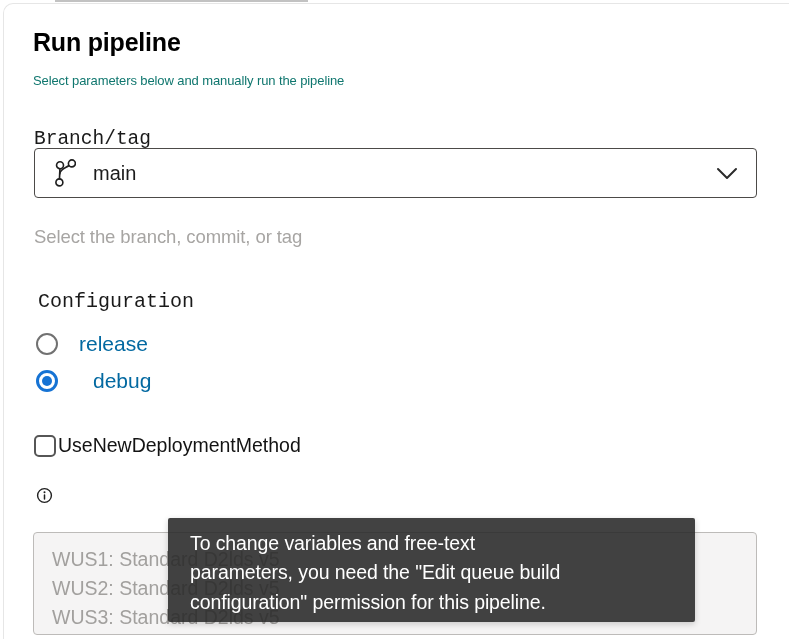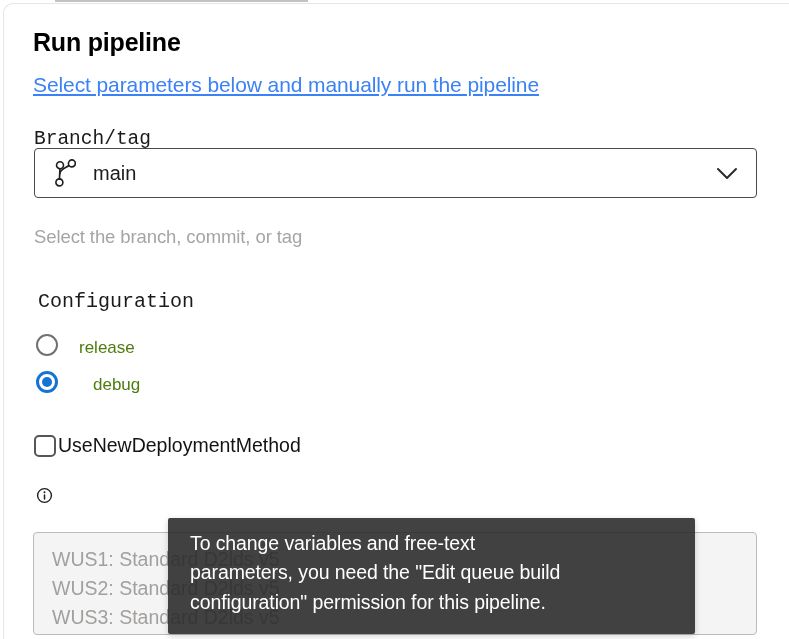--- a/index.html
+++ b/index.html
@@ -19,21 +19,21 @@
   }
   .top-cut-line{
     left:55px;top:0;width:253px;height:2px;background:#8f8f8f;opacity:.55;
   }
 
   .page-title{
     left:33px;top:28px;font-size:25px;font-weight:700;color:#000000;
     letter-spacing:-.2px;
   }
   .page-subtitle{
-    left:33px;top:73px;font-size:21px;color:#3b82f6;letter-spacing:-.1px;text-decoration:underline;
+    left:33px;top:73px;font-size:13px;color:#0f766e;letter-spacing:-.1px;
   }
 
   .field-label{font-size:19.5px;color:#1a1a1a;font-family:Liberation Mono, monospace;}
   .branch-label{left:34px;top:128px;}
 
   .dropdown{
     left:34px;top:148px;width:723px;height:50px;box-sizing:border-box;
     border:1.5px solid #4c4a48;border-radius:4px;background:#fff;
     display:flex;align-items:center;padding:0 18px 0 20px;cursor:pointer;
   }
@@ -54,21 +54,21 @@
     width:22px;height:22px;border-radius:50%;box-sizing:border-box;
     border:2px solid #717171;background:#fff;flex:0 0 auto;
   }
   .radio.selected{
     border:3px solid #1673d4;position:relative;
   }
   .radio.selected::after{
     content:"";position:absolute;left:50%;top:50%;width:10px;height:10px;
     margin:-5px 0 0 -5px;border-radius:50%;background:#1673d4;
   }
-  .radio-label{margin-left:21px;font-size:17px;color:#4d7c0f;margin-top:6px;}
+  .radio-label{margin-left:21px;font-size:21px;color:#0369a1;}
 
   .check-row{left:34px;top:434px;display:flex;align-items:center;cursor:pointer;}
   .checkbox{
     width:22px;height:22px;box-sizing:border-box;border:2px solid #565656;
     border-radius:5px;background:#fff;flex:0 0 auto;
   }
   .check-label{margin-left:2px;font-size:19.5px;color:#131313;}
 
   .sku-row{left:34px;top:492px;display:flex;align-items:flex-start;}
   .info{margin-left:2px;margin-top:-5px;display:flex;cursor:pointer;}
@@ -77,21 +77,21 @@
     left:33px;top:532px;width:724px;height:103px;box-sizing:border-box;
     border:1px solid #bdbbb9;border-radius:4px;background:#f5f4f4;
     padding:12px 0 8px 18px;overflow:hidden;
   }
   .opt{
     font-size:19.5px;color:#a2a09e;line-height:29.2px;white-space:nowrap;
     cursor:default;
   }
 
   .tooltip{
-    left:168px;top:518px;width:527px;height:116px;box-sizing:border-box;
+    left:168px;top:518px;width:527px;height:104px;box-sizing:border-box;
     background:rgba(40,40,40,0.88);border-radius:2px;
     padding:11px 0 0 22px;
     box-shadow:0 2px 6px rgba(0,0,0,0.18);
   }
   .tooltip div{
     color:#ffffff;font-size:19.5px;line-height:29.4px;letter-spacing:-.1px;
     white-space:nowrap;
   }
 </style>
 </head>

